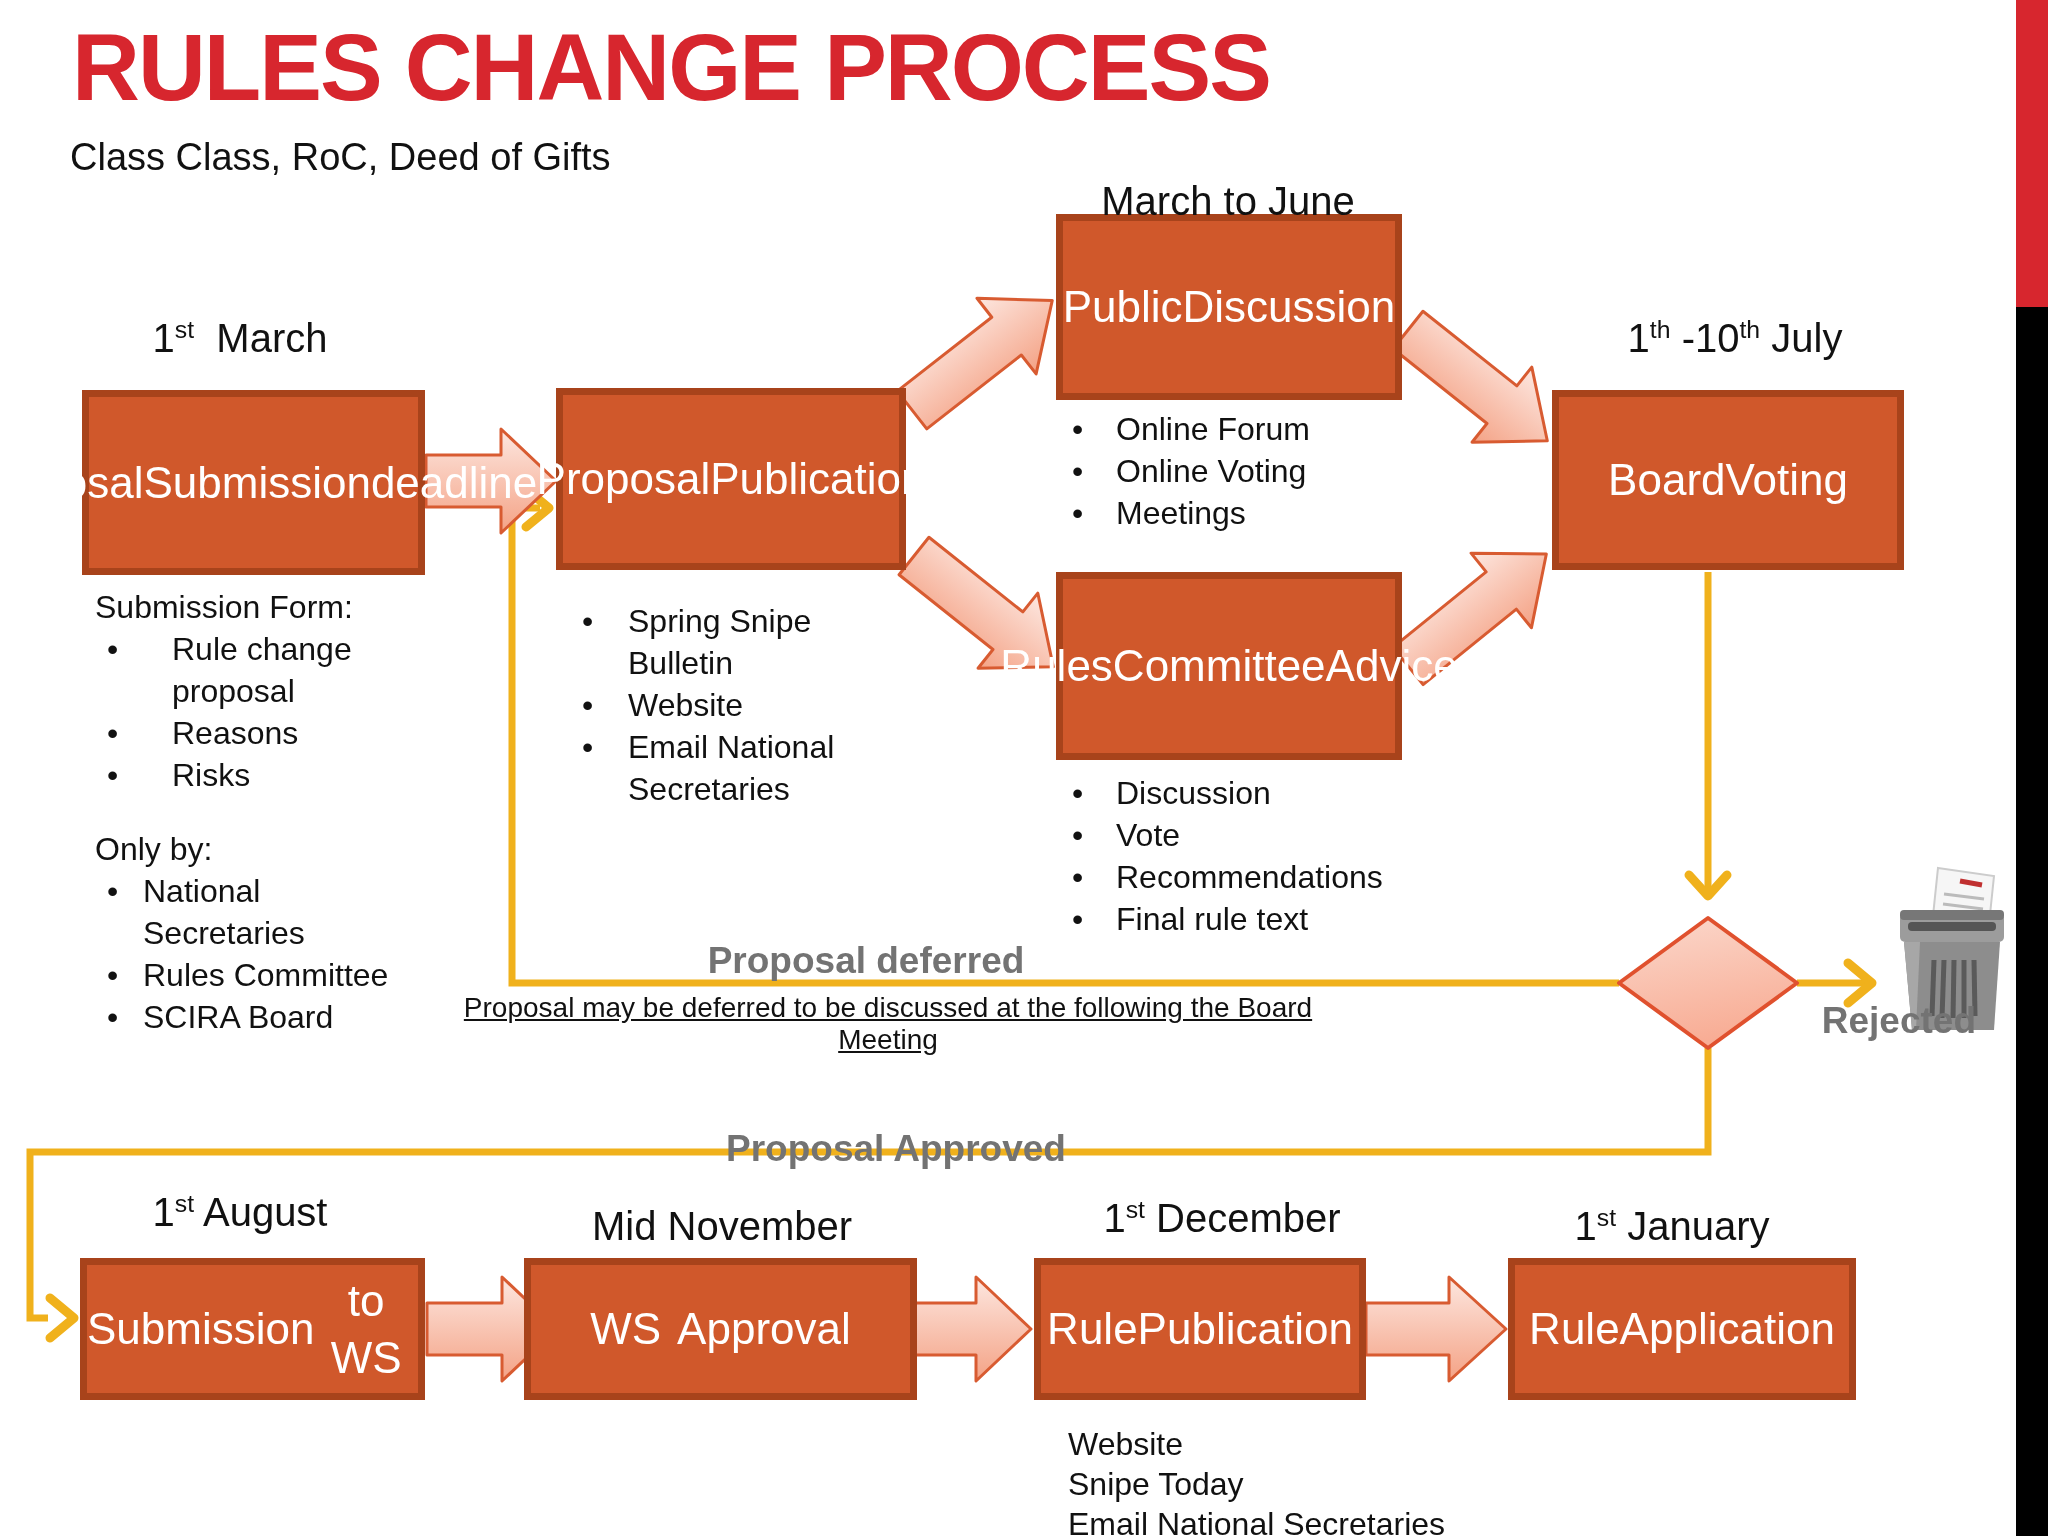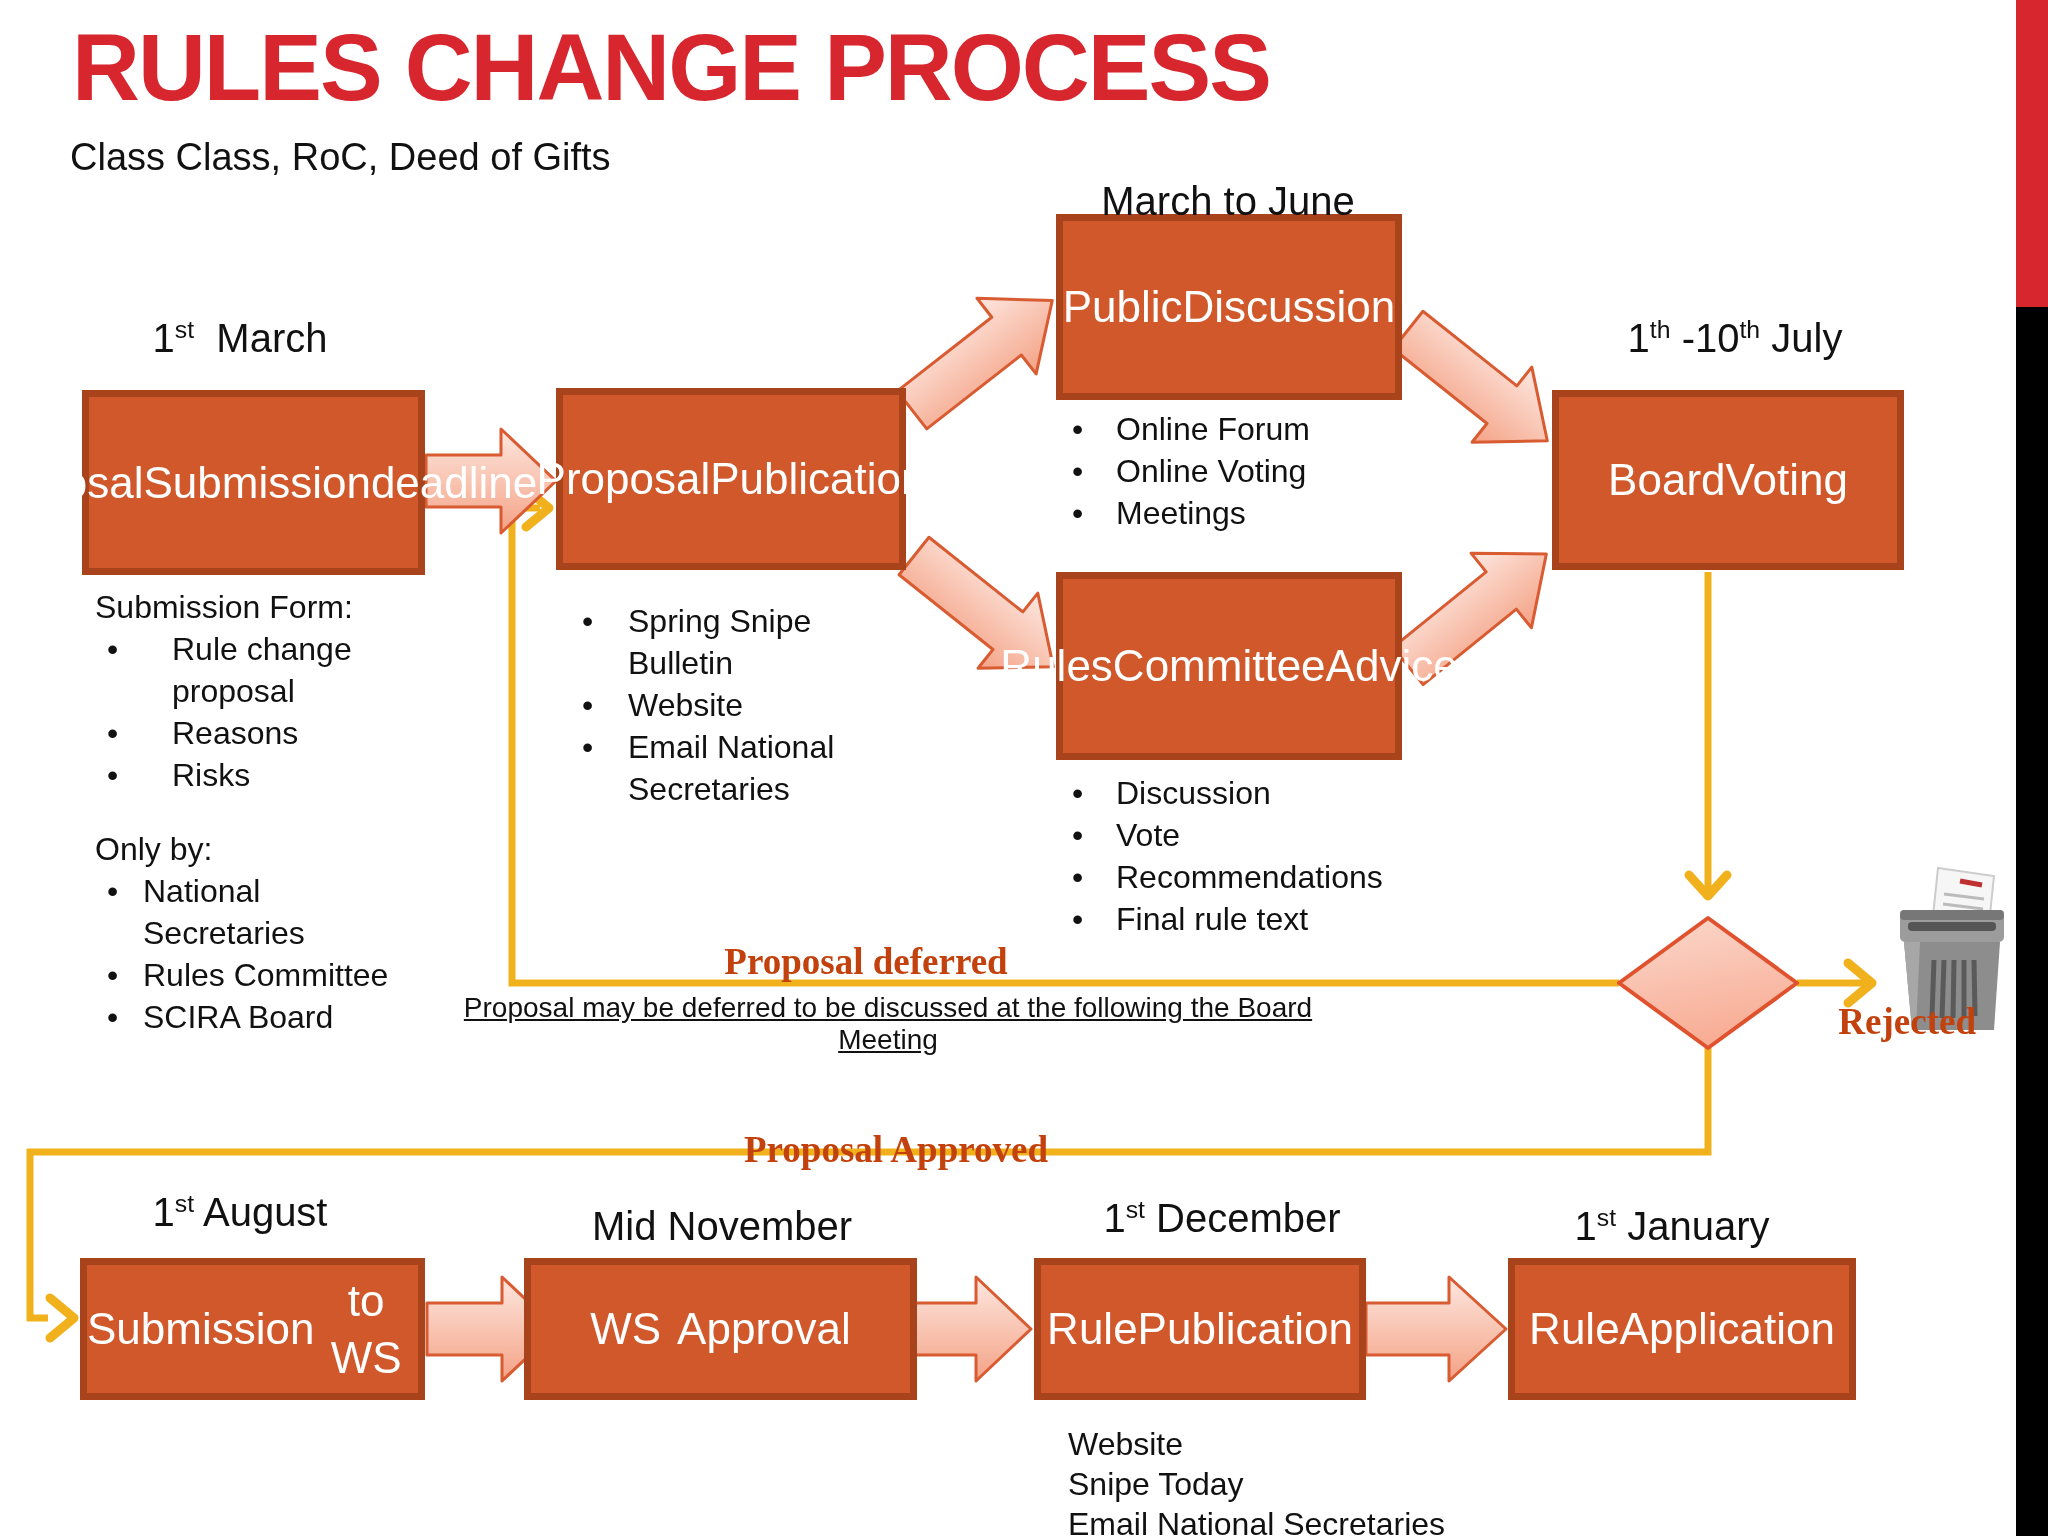--- a/index.html
+++ b/index.html
@@ -16,21 +16,21 @@
   
   .wires{left:0;top:0;width:2048px;height:1536px;z-index:2;}
   
   .pbox{position:absolute;box-sizing:border-box;background:#D0582B;border:7px solid #A8431B;
         color:#ffffff;display:flex;flex-direction:row;justify-content:center;align-items:center;
         font-size:44px;line-height:1.3;text-align:center;z-index:3;}
   
   .date{position:absolute;font-size:40px;color:#111111;text-align:center;white-space:pre;z-index:4;}
   .date sup{font-size:62%;}
   
-  .flow-label{position:absolute;font-size:37px;font-weight:bold;color:#c2410c;text-align:center;z-index:5;font-family:Liberation Serif, serif;}
+  .flow-label{position:absolute;font-size:37px;font-weight:bold;color:#737373;text-align:center;z-index:5;}
   .note{position:absolute;font-size:28px;color:#111111;text-align:center;z-index:5;}
   
   .list{position:absolute;font-size:32px;color:#111111;line-height:42px;z-index:4;}
   .list .list-title{margin:0 0 0 0;}
   .li{display:flex;align-items:flex-start;}
   .li .b{flex:0 0 auto;}
   .l1 .b{width:77px;padding-left:12px;box-sizing:border-box;}
   .l1 .t{width:260px;}
   .l2 .b{width:48px;padding-left:12px;box-sizing:border-box;}
   .l2 .t{width:260px;}

